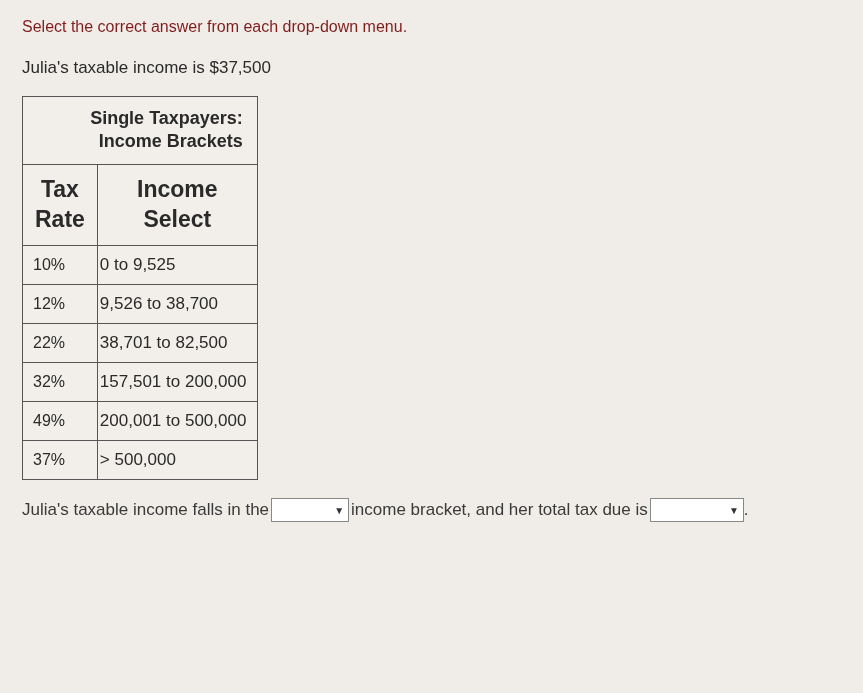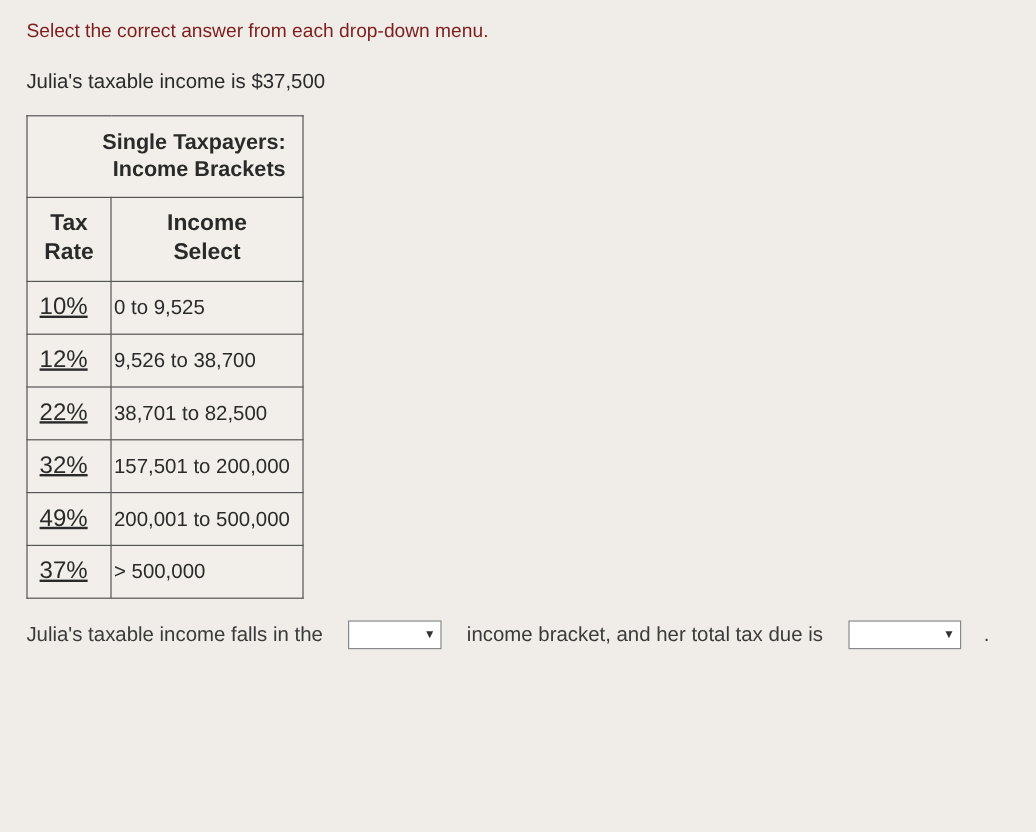--- a/index.html
+++ b/index.html
@@ -40,43 +40,42 @@
     .table-title th {
       text-align: right;
       font-weight: bold;
       font-size: 18px;
       padding: 10px 14px;
       line-height: 1.3;
     }
     .col-headers th {
       text-align: center;
       font-weight: bold;
-      font-size: 19px;
+      font-size: 23px;
       padding: 10px 12px;
       line-height: 1.3;
     }
     td.rate {
       width: 70px;
-      font-size: 20px;
+      font-size: 16px;
       padding: 10px 10px;
-      text-decoration: underline;
     }
     td.bracket {
       width: 160px;
       font-size: 17px;
       line-height: 1.3;
       padding: 8px 2px;
     }
     .answer-line {
       font-size: 17px;
       color: #3a3a3a;
       display: flex;
       align-items: center;
       flex-wrap: wrap;
-      gap: 21px;
+      gap: 2px;
     }
     .dropdown {
       display: inline-flex;
       align-items: center;
       justify-content: flex-end;
       border: 1px solid #888;
       background: #fff;
       height: 24px;
       padding: 0 4px 0 8px;
       cursor: pointer;

